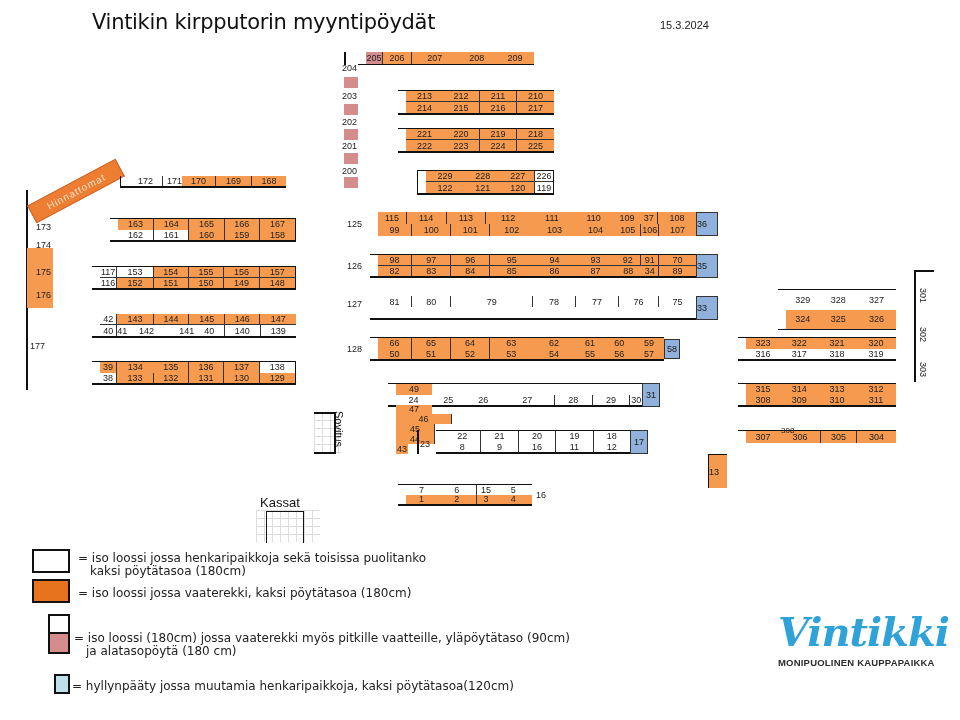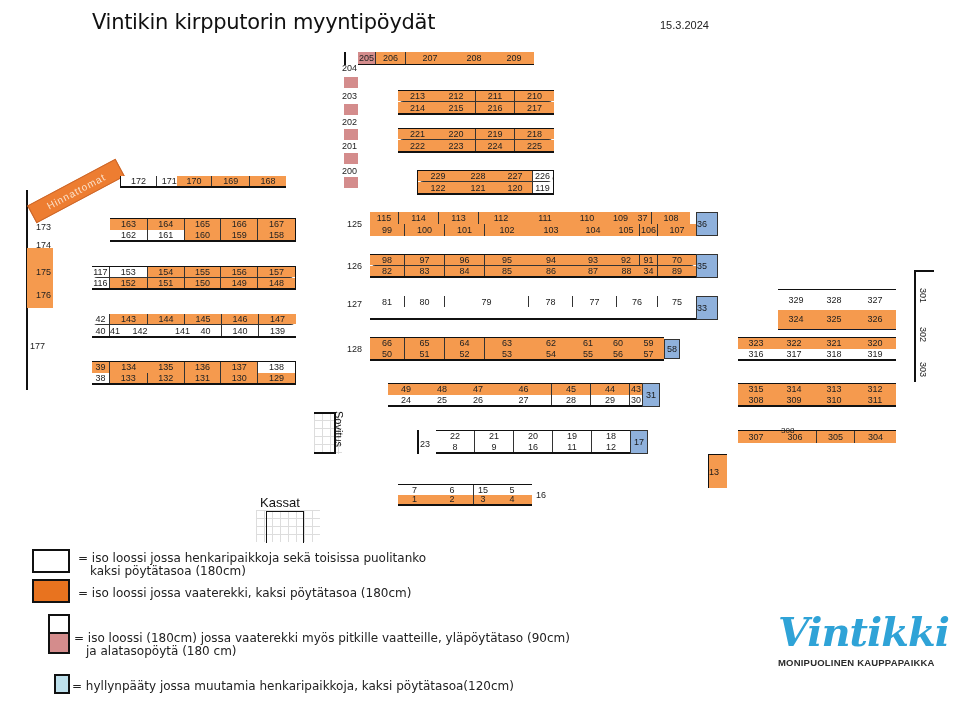--- a/index.html
+++ b/index.html
@@ -11,21 +11,21 @@
   .cell { position: relative; height: 100%; font-size: 9px; color: #222; display: flex; align-items: center; justify-content: center; border-right: 1px solid #333; }
   .cell:last-child { border-right: none; }
   .o { background: #f59a4e; }
   .w { background: #ffffff; }
   .p { background: #d48c8c; }
   .b { background: #8fb1dc; border: 1px solid #333; }
   .tbl { position: absolute; border-bottom: 2px solid #111; }
   .tbl.top { border-top: 1.5px solid #111; }
   .tbl.left { border-left: 1.5px solid #111; }
   .tbl.right { border-right: 1.5px solid #111; }
-  .half { position: absolute; left: 0; right: 0; display: flex; border-radius: 6px; }
+  .half { position: absolute; left: 8px; right: 0; display: flex; }
   .half.t { top: 0; height: 50%; border-bottom: 1px solid #333; }
   .half.bm { bottom: 0; height: 50%; }
   .lbl { position: absolute; font-size: 9px; color: #222; }
   .vline { position: absolute; background: #111; width: 1.5px; }
   .hline { position: absolute; background: #111; height: 1.5px; }
   .pinkbox { position: absolute; background: #d48c8c; width: 14px; height: 11px; }
 
   #hinnattomat { left: 26px; top: 181px; width: 100px; height: 20px; background: #ed7d31; color: #fbe0c8; font-size: 10px; display: flex; align-items: center; justify-content: center; transform: rotate(-28deg); letter-spacing: 1px; border: 1px solid #c9652a; }
   .legend-box { position: absolute; border: 2px solid #111; }
   .legend-text { position: absolute; font-size: 12px; color: #222; font-family: "DejaVu Sans", sans-serif; }
@@ -288,21 +288,21 @@
     <div class="cell o" style="width:44px;border-right:none;">53</div>
     <div class="cell o" style="width:44px;border-right:none;">54</div>
     <div class="cell o" style="width:30px;border-right:none;">55</div>
     <div class="cell o" style="width:30px;border-right:none;">56</div>
     <div class="cell o" style="width:31px;">57</div>
   </div>
 </div>
 <div class="abs b" style="left:664px;top:339px;width:16px;height:20px;font-size:9px;display:flex;align-items:center;justify-content:center;">58</div>
 
 <div class="tbl top" style="left:388px;top:383px;width:254px;height:24px;">
-  <div class="half t" style="border-bottom:none;">
+  <div class="half t" style="border-bottom:none;flex-direction:column;">
     <div class="cell o" style="width:36px;border-right:none;">49</div>
     <div class="cell o" style="width:36px;border-right:none;">48</div>
     <div class="cell o" style="width:36px;border-right:none;">47</div>
     <div class="cell o" style="width:56px;">46</div>
     <div class="cell o" style="width:39px;">45</div>
     <div class="cell o" style="width:39px;">44</div>
     <div class="cell o" style="width:12px;">43</div>
   </div>
   <div class="half bm">
     <div class="cell w" style="width:36px;border-right:none;">24</div>

